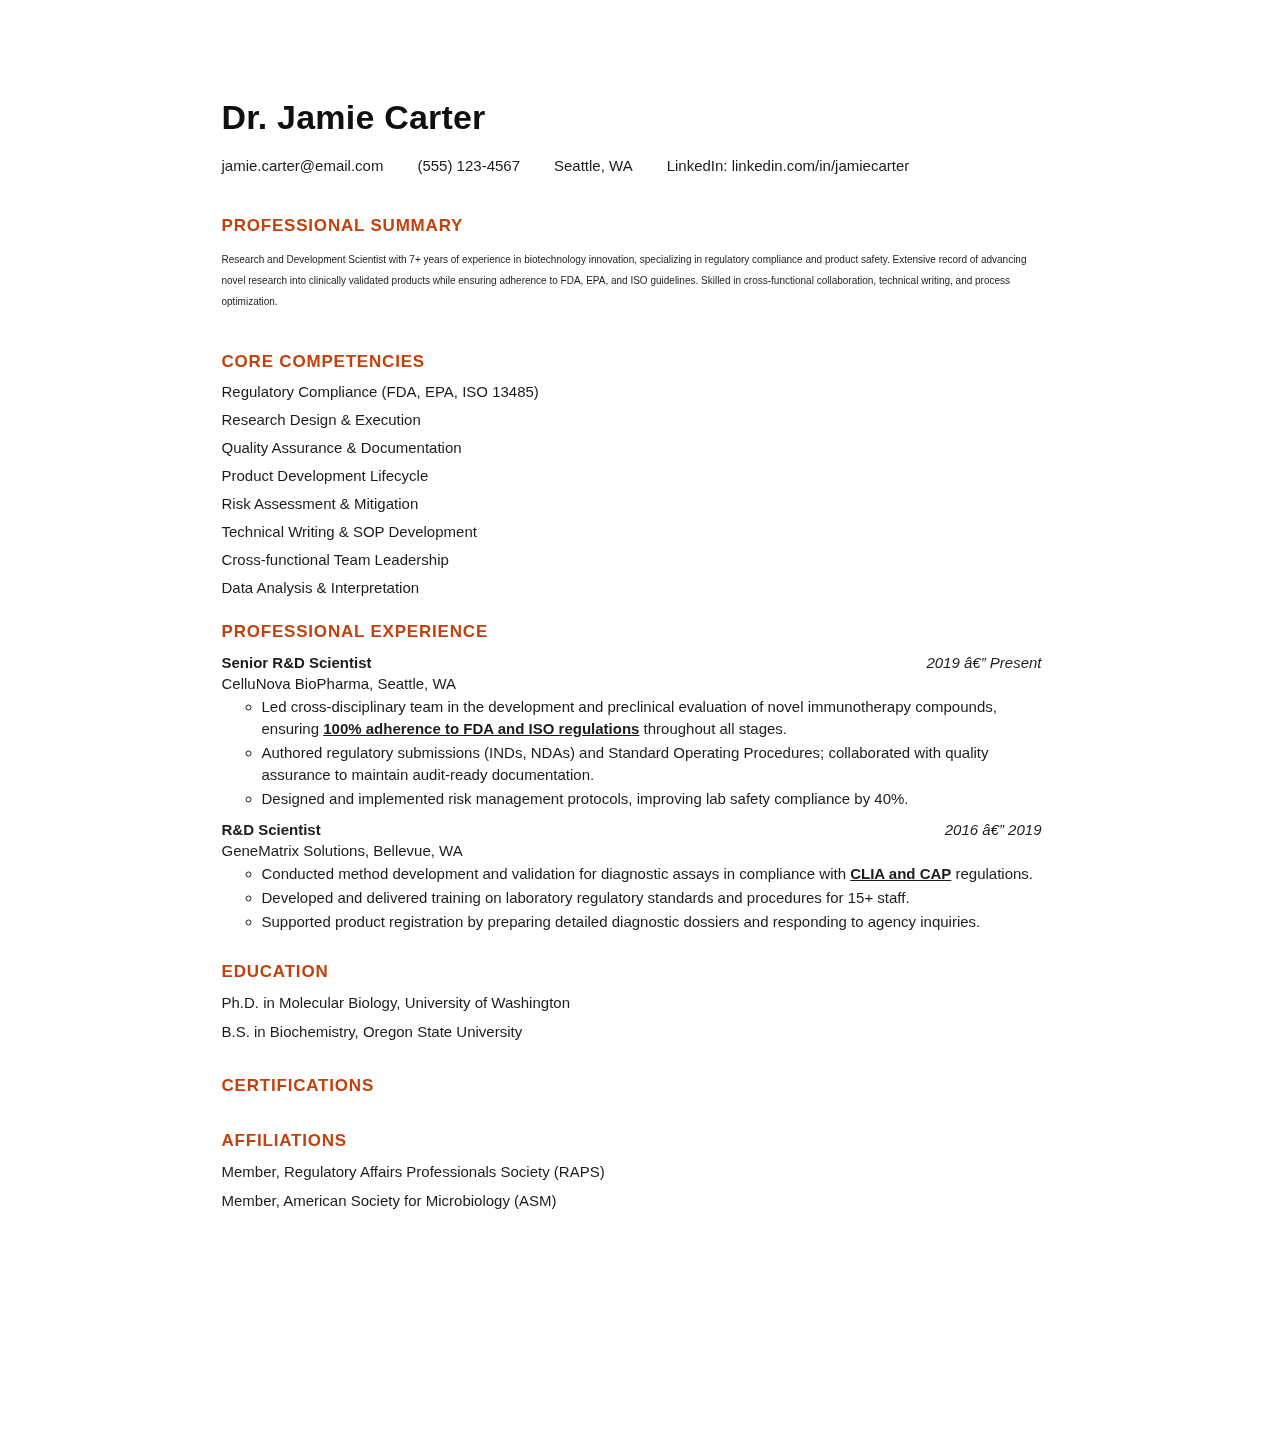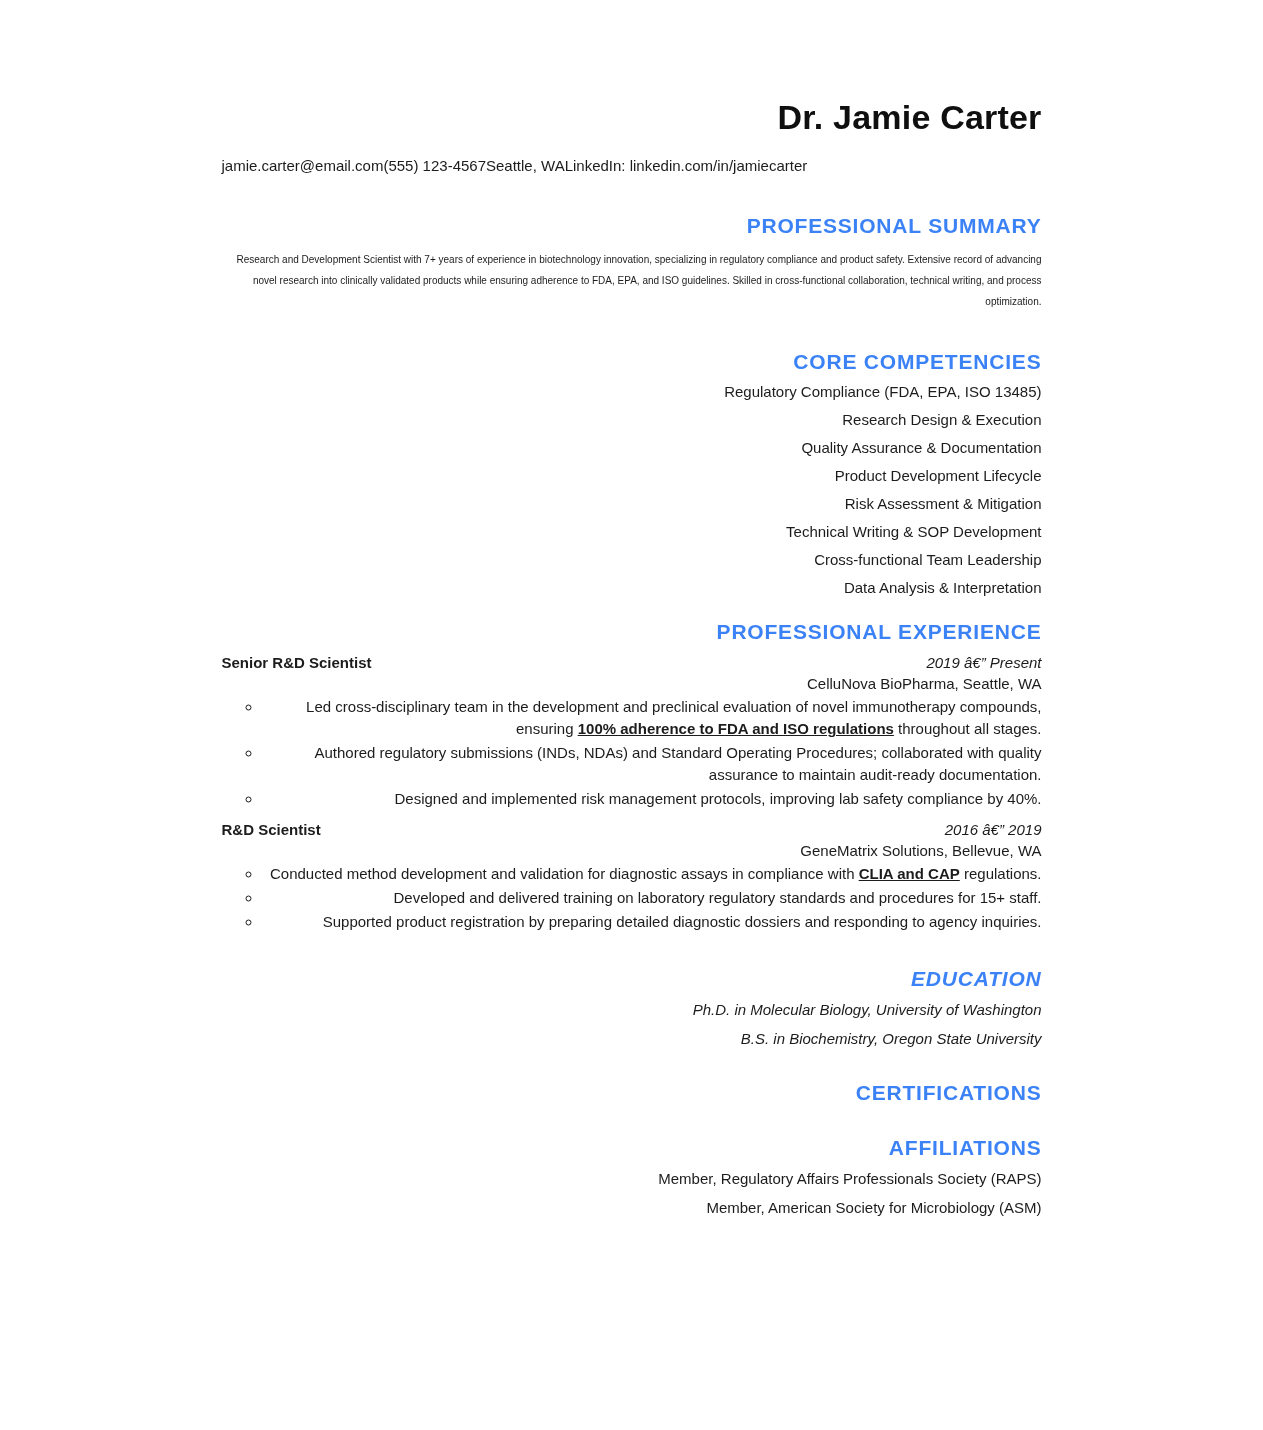--- a/index.html
+++ b/index.html
@@ -4,57 +4,57 @@
 <style>
   html, body { margin: 0; padding: 0; background: #ffffff; }
   .page {
     position: relative;
     width: 1263px;
     height: 1430px;
     background: #ffffff;
     font-family: "Liberation Sans", sans-serif;
     color: #1c1c1c;
     overflow: hidden;
-    text-align: right;
   }
   .clip {
     height: 1302px;
     overflow: hidden;
   }
   .content {
     width: 820px;
     margin: 0 auto;
     padding-top: 97px;
   }
   h1 {
     margin: 0;
     font-size: 34px;
     line-height: 40px;
     font-weight: 700;
     color: #0f0f0f;
     letter-spacing: 0.2px;
   }
   .contact {
     display: flex;
+    column-gap: 34px;
     margin-top: 18px;
     font-size: 15px;
     line-height: 21px;
   }
   section.sec { margin-top: 38px; }
   section.sec-experience { margin-top: 22px; }
-  section.sec-education { margin-top: 34px; font-style: italic; }
+  section.sec-education { margin-top: 27px; }
   section.sec-certifications { margin-top: 32px; }
   section.sec-affiliations { margin-top: 32px; }
   h2 {
     margin: 0;
-    font-size: 21px;
+    font-size: 17px;
     line-height: 23px;
     font-weight: 700;
     letter-spacing: 0.8px;
-    color: #3b82f6;
+    color: #c2410c;
   }
   .summary-text {
     margin: 12px 0 0 0;
     font-size: 10px;
     line-height: 21px;
   }
   .item-list { margin-top: 9px; }
   .item-list p {
     margin: 0 0 8px 0;
     font-size: 15px;

